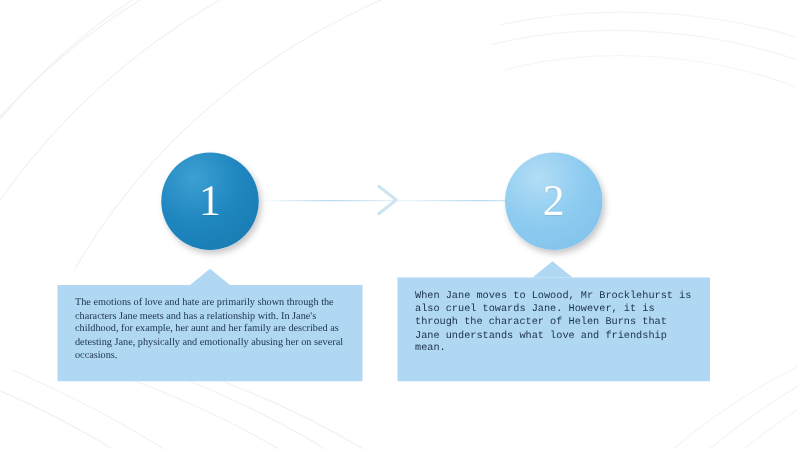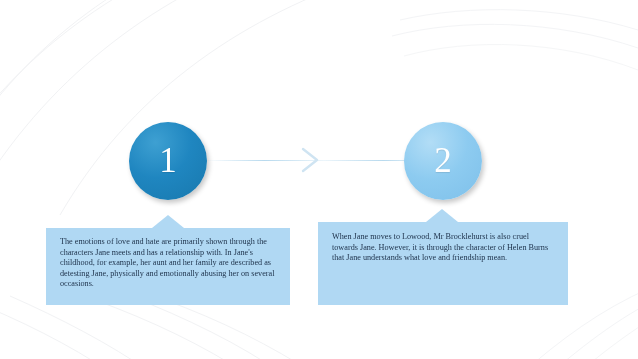--- a/index.html
+++ b/index.html
@@ -29,21 +29,21 @@
   
   .callout{position:absolute;background:#b0d8f3;}
   .callout .pointer{position:absolute;top:-13px;width:0;height:0;
         border-left:16px solid transparent;border-right:16px solid transparent;
         border-bottom:13px solid #b0d8f3;}
   .callout p{margin:0;color:#1c3049;font-size:8.2px;line-height:10.6px;
         text-align:left;}
   #callout1{left:46px;top:228px;width:244px;height:77px;}
   #callout1 .pointer{left:106px;}
   #callout1 p{padding:9px 14px 0 14px;width:216px;}
-  #callout2{left:318px;top:222px;width:250px;height:83px;}
+  #callout2{left:318px;top:222px;width:250px;height:83px;font-family:Liberation Mono, monospace;}
   #callout2 .pointer{left:108px;}
   #callout2 p{padding:10px 14px 0 14px;width:222px;}
 </style>
 </head>
 <body>
 
 <div id="slide">
 
   <svg class="bg-art" width="638" height="359" viewBox="0 0 638 359">
     <g fill="none" stroke="#f1f2f4" stroke-width="1">

